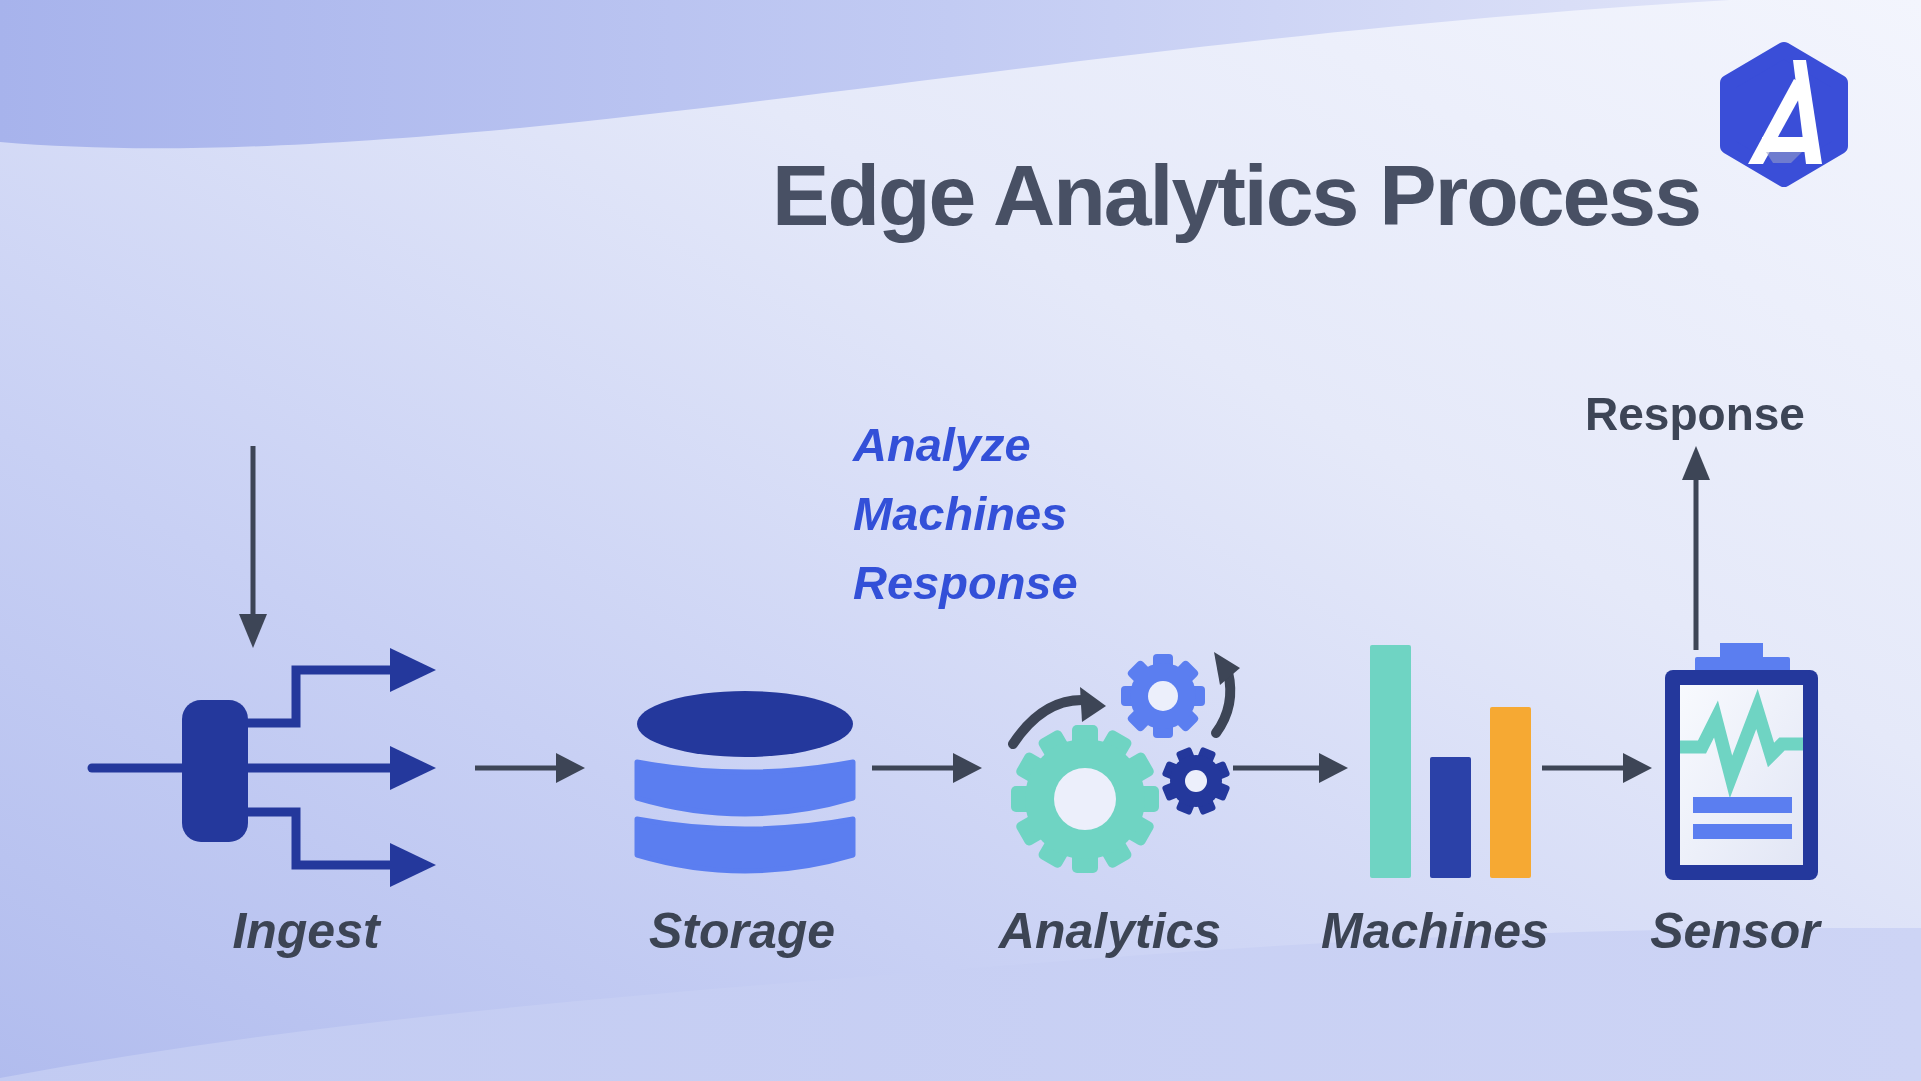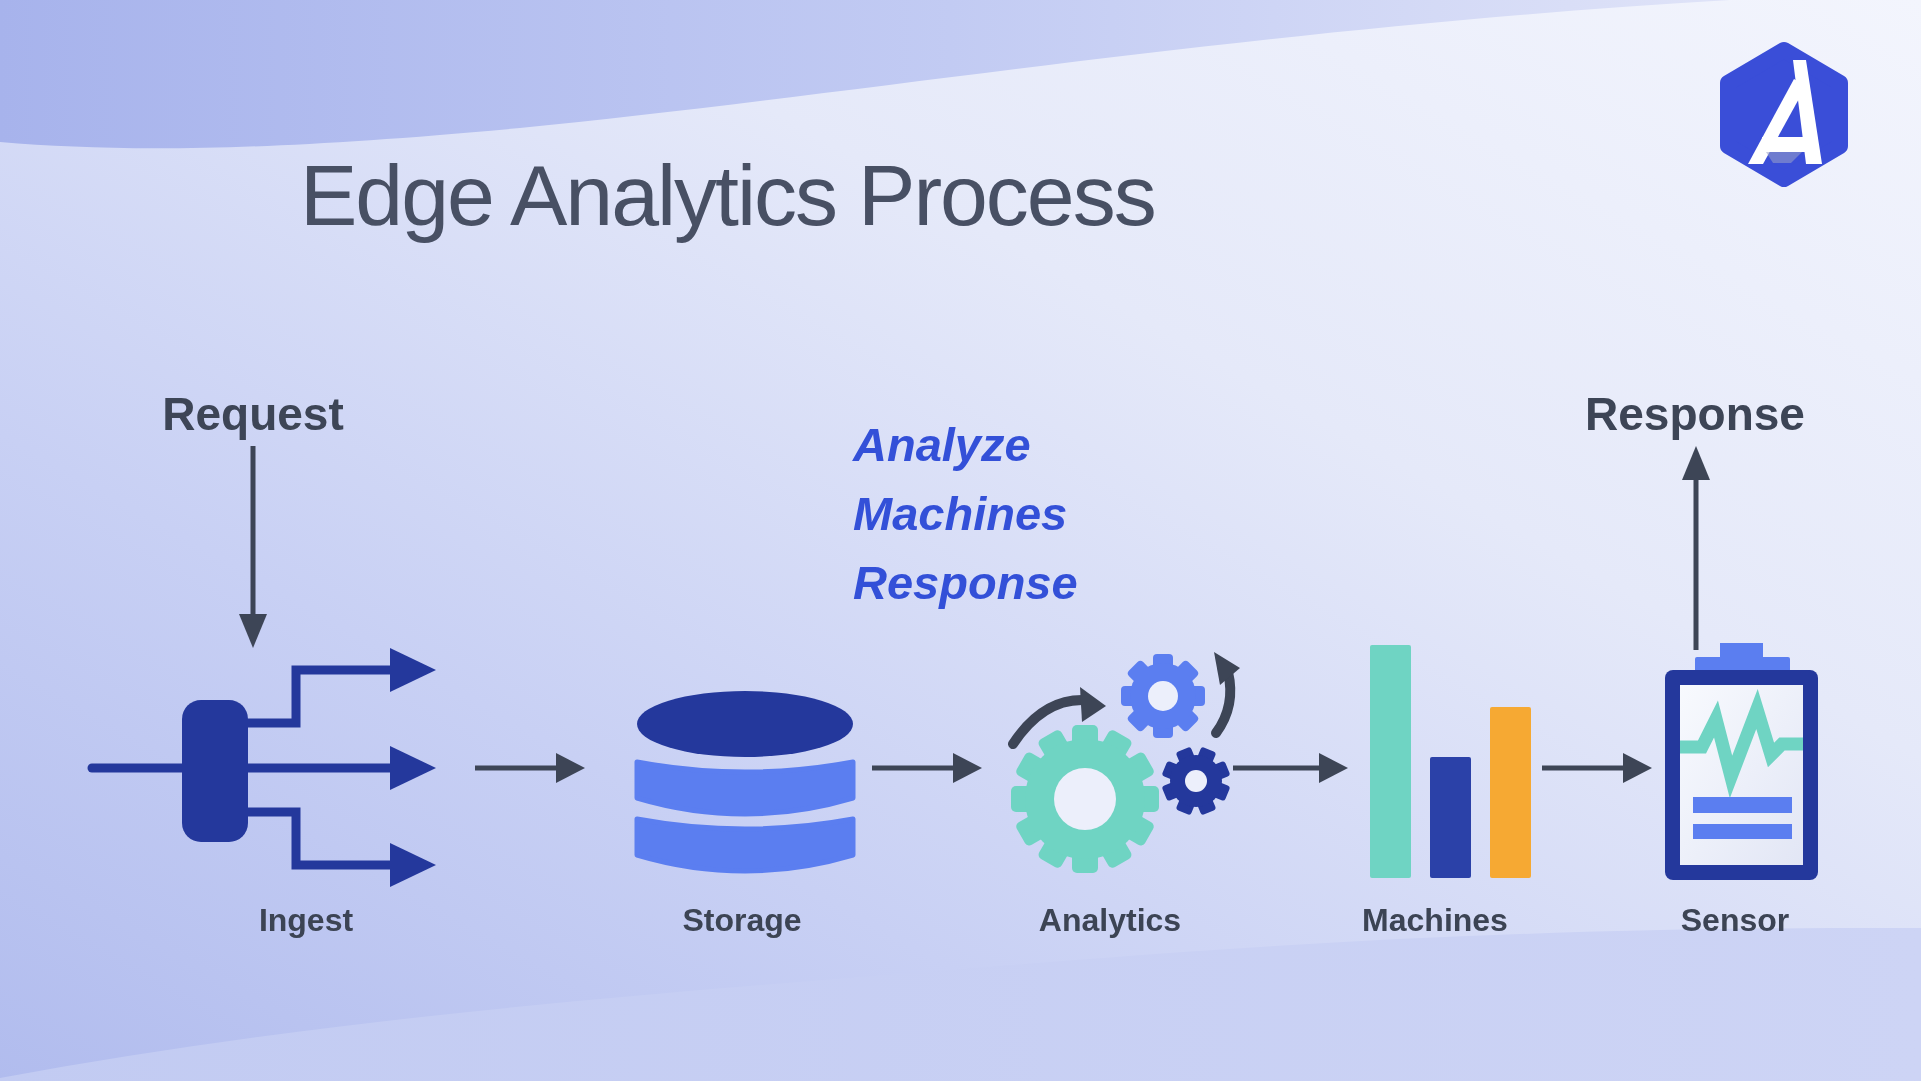--- a/index.html
+++ b/index.html
@@ -8,35 +8,35 @@
     --link-blue:#3350d8; --logo-blue:#3a4ed8;
   }
   html,body{margin:0;padding:0;background:#ffffff;}
   .canvas{
     position:relative;width:1921px;height:1081px;overflow:hidden;
     font-family:"Liberation Sans","DejaVu Sans",sans-serif;
   }
   .layer{position:absolute;left:0;top:0;width:1921px;height:1081px;}
   .txt{position:absolute;white-space:nowrap;}
   .page-title{
-    left:300px;top:146px;width:1400px;text-align:left;
-    font-size:86px;font-weight:400;letter-spacing:-2px;color:var(--title-text,#485064);
+    left:300px;top:146px;width:1400px;text-align:right;
+    font-size:86px;font-weight:700;letter-spacing:-2px;color:var(--title-text,#485064);
   }
   .io-label{
     width:300px;text-align:center;font-size:46px;font-weight:700;color:var(--slate,#3d4556);
   }
   .request-label{left:103px;top:387px;}
   .response-label{left:1545px;top:387px;}
   .sources{
     left:853px;top:410px;font-size:47px;font-weight:700;font-style:italic;
     color:var(--link-blue,#3350d8);line-height:69px;
   }
   .stage-label{
-    top:902px;width:300px;text-align:center;font-size:32px;font-weight:700;
-    color:var(--label-text,#3c4454);
+    top:902px;width:300px;text-align:center;font-size:50px;font-weight:700;
+    font-style:italic;color:var(--label-text,#3c4454);
   }
   .stage-ingest{left:156px;} .stage-storage{left:592px;} .stage-processing{left:960px;}
   .stage-analyze{left:1285px;} .stage-result{left:1585px;}
 
   
   .f-navy{fill:var(--navy,#24389c);} .f-navyl{fill:var(--navy-light,#2b41a8);}
   .f-blue{fill:var(--blue,#5b7ef0);} .f-teal{fill:var(--teal,#6fd4c3);}
   .f-orange{fill:var(--orange,#f6a933);} .f-slate{fill:var(--slate,#3d4556);}
   .f-hole{fill:#eceffb;}
   .s-navy{stroke:var(--navy,#24389c);fill:none;}
@@ -201,21 +201,20 @@
       <rect x="1665" y="670" width="153" height="210" rx="8" class="f-navy"></rect>
       <rect x="1680" y="685" width="123" height="180" fill="url(#paperGrad)"></rect>
       <polyline points="1680,747 1702,747 1716,719 1731,777 1757,709 1771,755 1782,744 1803,744" class="s-teal" stroke-width="13"></polyline>
       <rect x="1693" y="797" width="99" height="16" class="f-blue"></rect>
       <rect x="1693" y="824" width="99" height="15" class="f-blue"></rect>
     </g>
   </svg>
 
   <div class="txt page-title">Edge Analytics Process</div>
 
-  <div class="txt io-label request-label">Request</div>
   <div class="txt io-label response-label">Response</div>
 
   <div class="txt sources">
     <div>Analyze</div>
     <div>Machines</div>
     <div>Response</div>
   </div>
 
   <div class="txt stage-label stage-ingest">Ingest</div>
   <div class="txt stage-label stage-storage">Storage</div>

